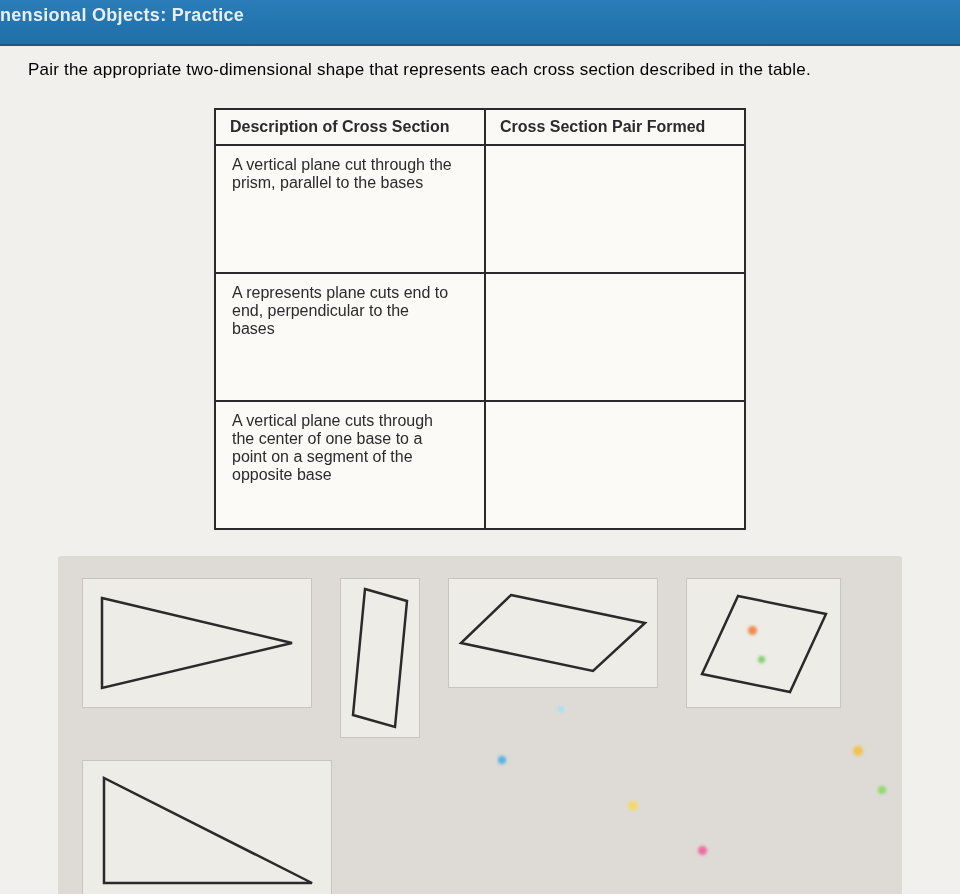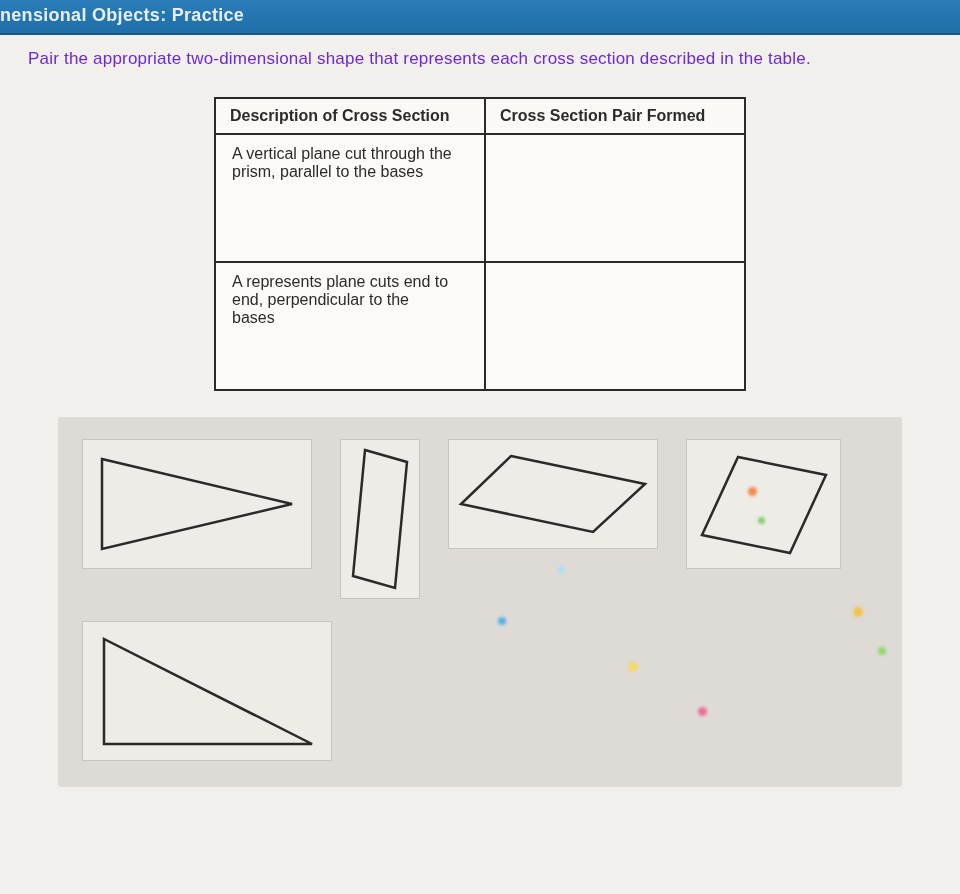--- a/index.html
+++ b/index.html
@@ -9,29 +9,29 @@
     width: 960px;
     height: 894px;
     overflow: hidden;
     position: relative;
   }
   .header-bar {
     background: linear-gradient(#2a7db8, #1f6fa8);
     color: #e8eef2;
     font-weight: bold;
     font-size: 18px;
-    padding: 5px 0 7px 0;
+    padding: 5px 0 18px 0;
     letter-spacing: 0.3px;
     border-bottom: 2px solid #165a8a;
   }
   .content {
     padding: 14px 28px 20px 28px;
   }
   .instruction {
-    color: #6d28d9;
+    color: #000000;
     font-size: 17px;
     margin-bottom: 28px;
     letter-spacing: 0.2px;
   }
   .table-wrap {
     display: flex;
     justify-content: center;
   }
   table.cross {
     border-collapse: collapse;
@@ -104,20 +104,24 @@
         <th>Cross Section Pair Formed</th>
       </tr>
       <tr>
         <td class="desc">A vertical plane cut through the prism, parallel to the bases</td>
         <td class="shape"></td>
       </tr>
       <tr>
         <td class="desc">A represents plane cuts end to end, perpendicular to the bases</td>
         <td class="shape"></td>
       </tr>
+      <tr>
+        <td class="desc">A vertical plane cuts through the center of one base to a point on a segment of the opposite base</td>
+        <td class="shape"></td>
+      </tr>
     </tbody>
       </table>
   </div>
 
   <div class="shapes-panel">
     <div class="row1">
       <div class="tile t1">
         <svg width="210" height="110">
           <polygon points="10,10 200,55 10,100" fill="none" stroke="#2a2a2a" stroke-width="2.5"></polygon>
         </svg>

